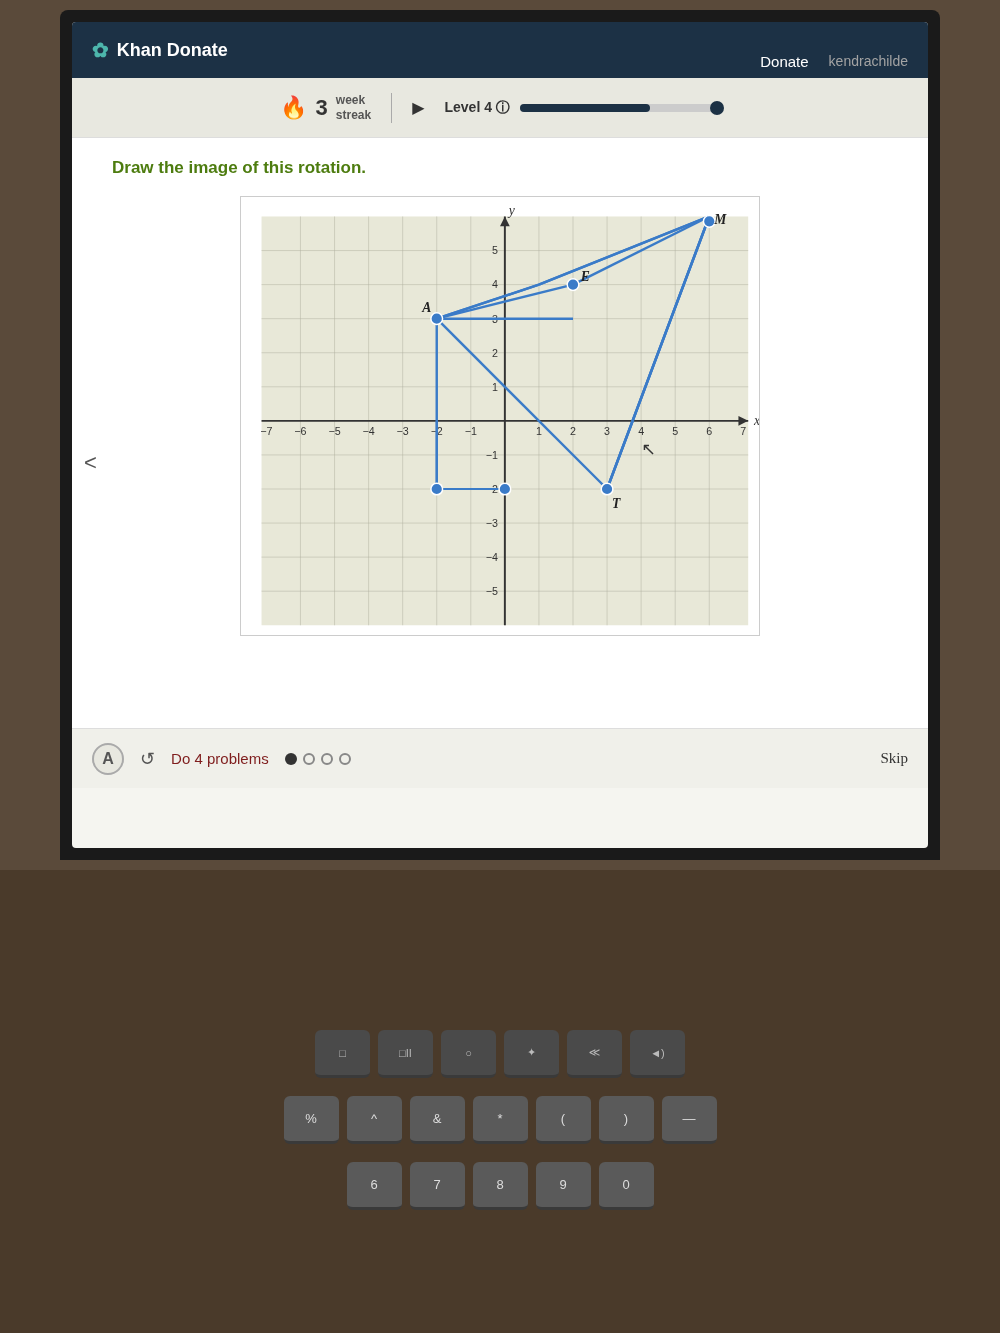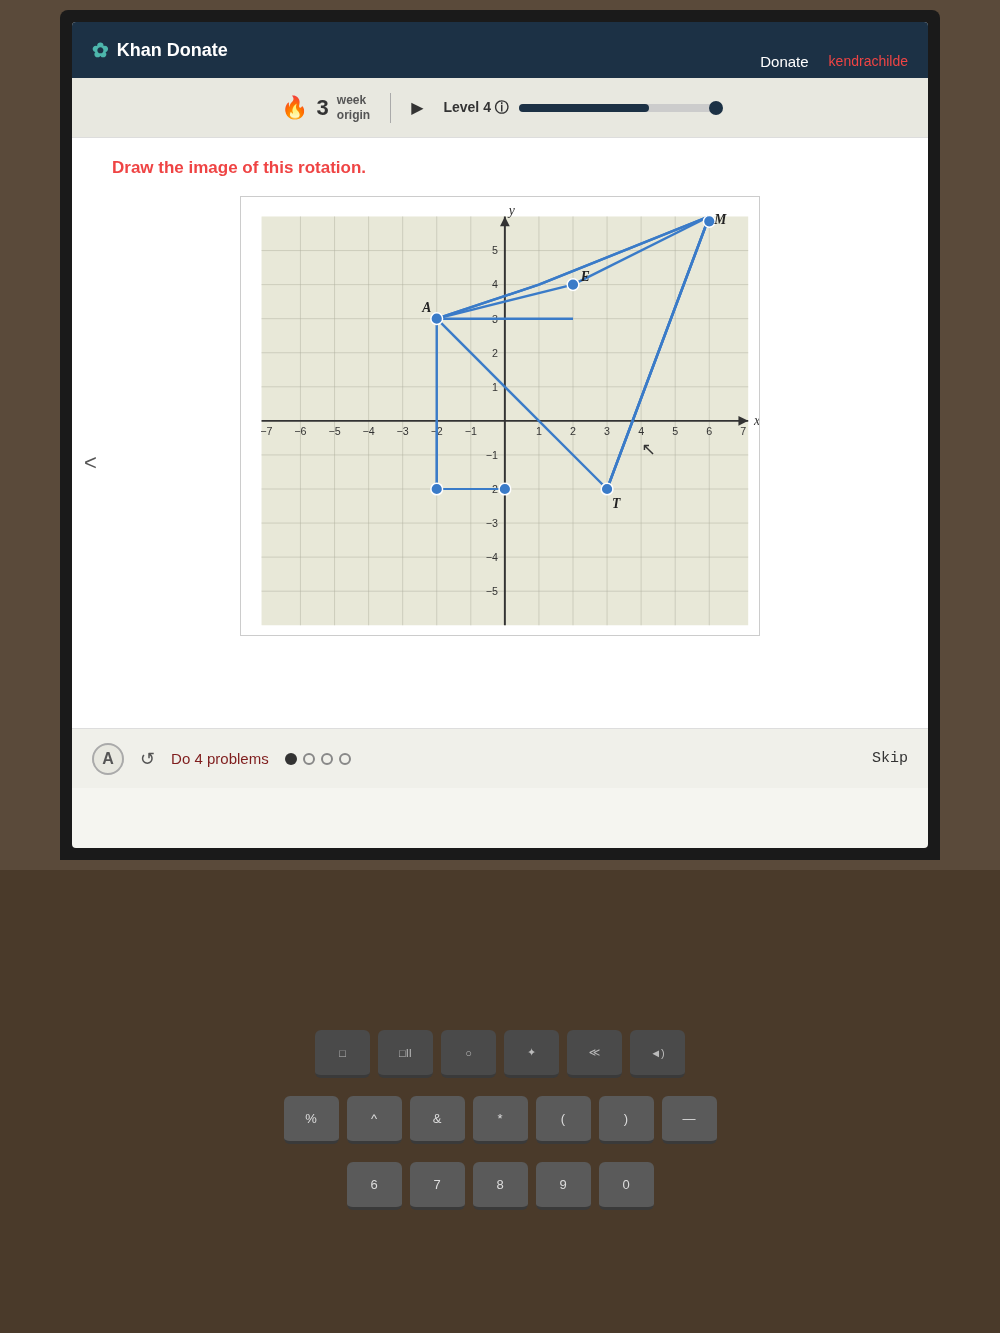--- a/index.html
+++ b/index.html
@@ -67,21 +67,21 @@
       margin-top: 22px;
     }
 
     .donate-btn {
       color: white;
       cursor: pointer;
       font-weight: 500;
     }
 
     .username {
-      color: #ef4444;
+      color: #a3a3a3;
       font-size: 14px;
     }
 
     
     .progress-bar-area {
       background: #e8e8e0;
       height: 60px;
       display: flex;
       align-items: center;
       justify-content: center;
@@ -185,21 +185,21 @@
 
     .problem-text em {
       font-style: italic;
       font-family: 'Times New Roman', serif;
       font-size: 20px;
     }
 
     .draw-instruction {
       font-size: 17px;
       font-weight: bold;
-      color: #ef4444;
+      color: #4d7c0f;
       margin-bottom: 18px;
       font-family: Arial, sans-serif;
     }
 
     
     .graph-container {
       display: flex;
       justify-content: center;
       margin-bottom: 20px;
     }
@@ -266,21 +266,21 @@
     .dot-empty {
       background: transparent;
       border: 2px solid #888;
     }
 
     .skip-btn {
       margin-left: auto;
       font-size: 15px;
       color: #333;
       cursor: pointer;
-      font-family: Liberation Mono, monospace;
+      font-family: Liberation Serif, serif;
     }
 
     
     .left-nav-arrow {
       position: absolute;
       left: 12px;
       top: 50%;
       transform: translateY(-50%);
       font-size: 22px;
       color: #555;
@@ -345,21 +345,21 @@
         <span class="username">kendrachilde</span>
       </div>
     </div>
 
     <div class="progress-bar-area">
       <div class="streak-section">
         <span class="fire-icon">🔥</span>
         <span class="streak-num">3</span>
         <span class="streak-label">
           <span>week</span><br>
-          <span>origin</span>
+          <span>streak</span>
         </span>
       </div>
       <div class="divider-v"></div>
       <span class="play-btn">▶</span>
       <div class="level-section">
         <span class="level-label">Level 4 ⓘ</span>
         <div class="level-progress-bar">
           <div class="level-progress-fill"></div>
           <div class="level-dot"></div>
         </div>

